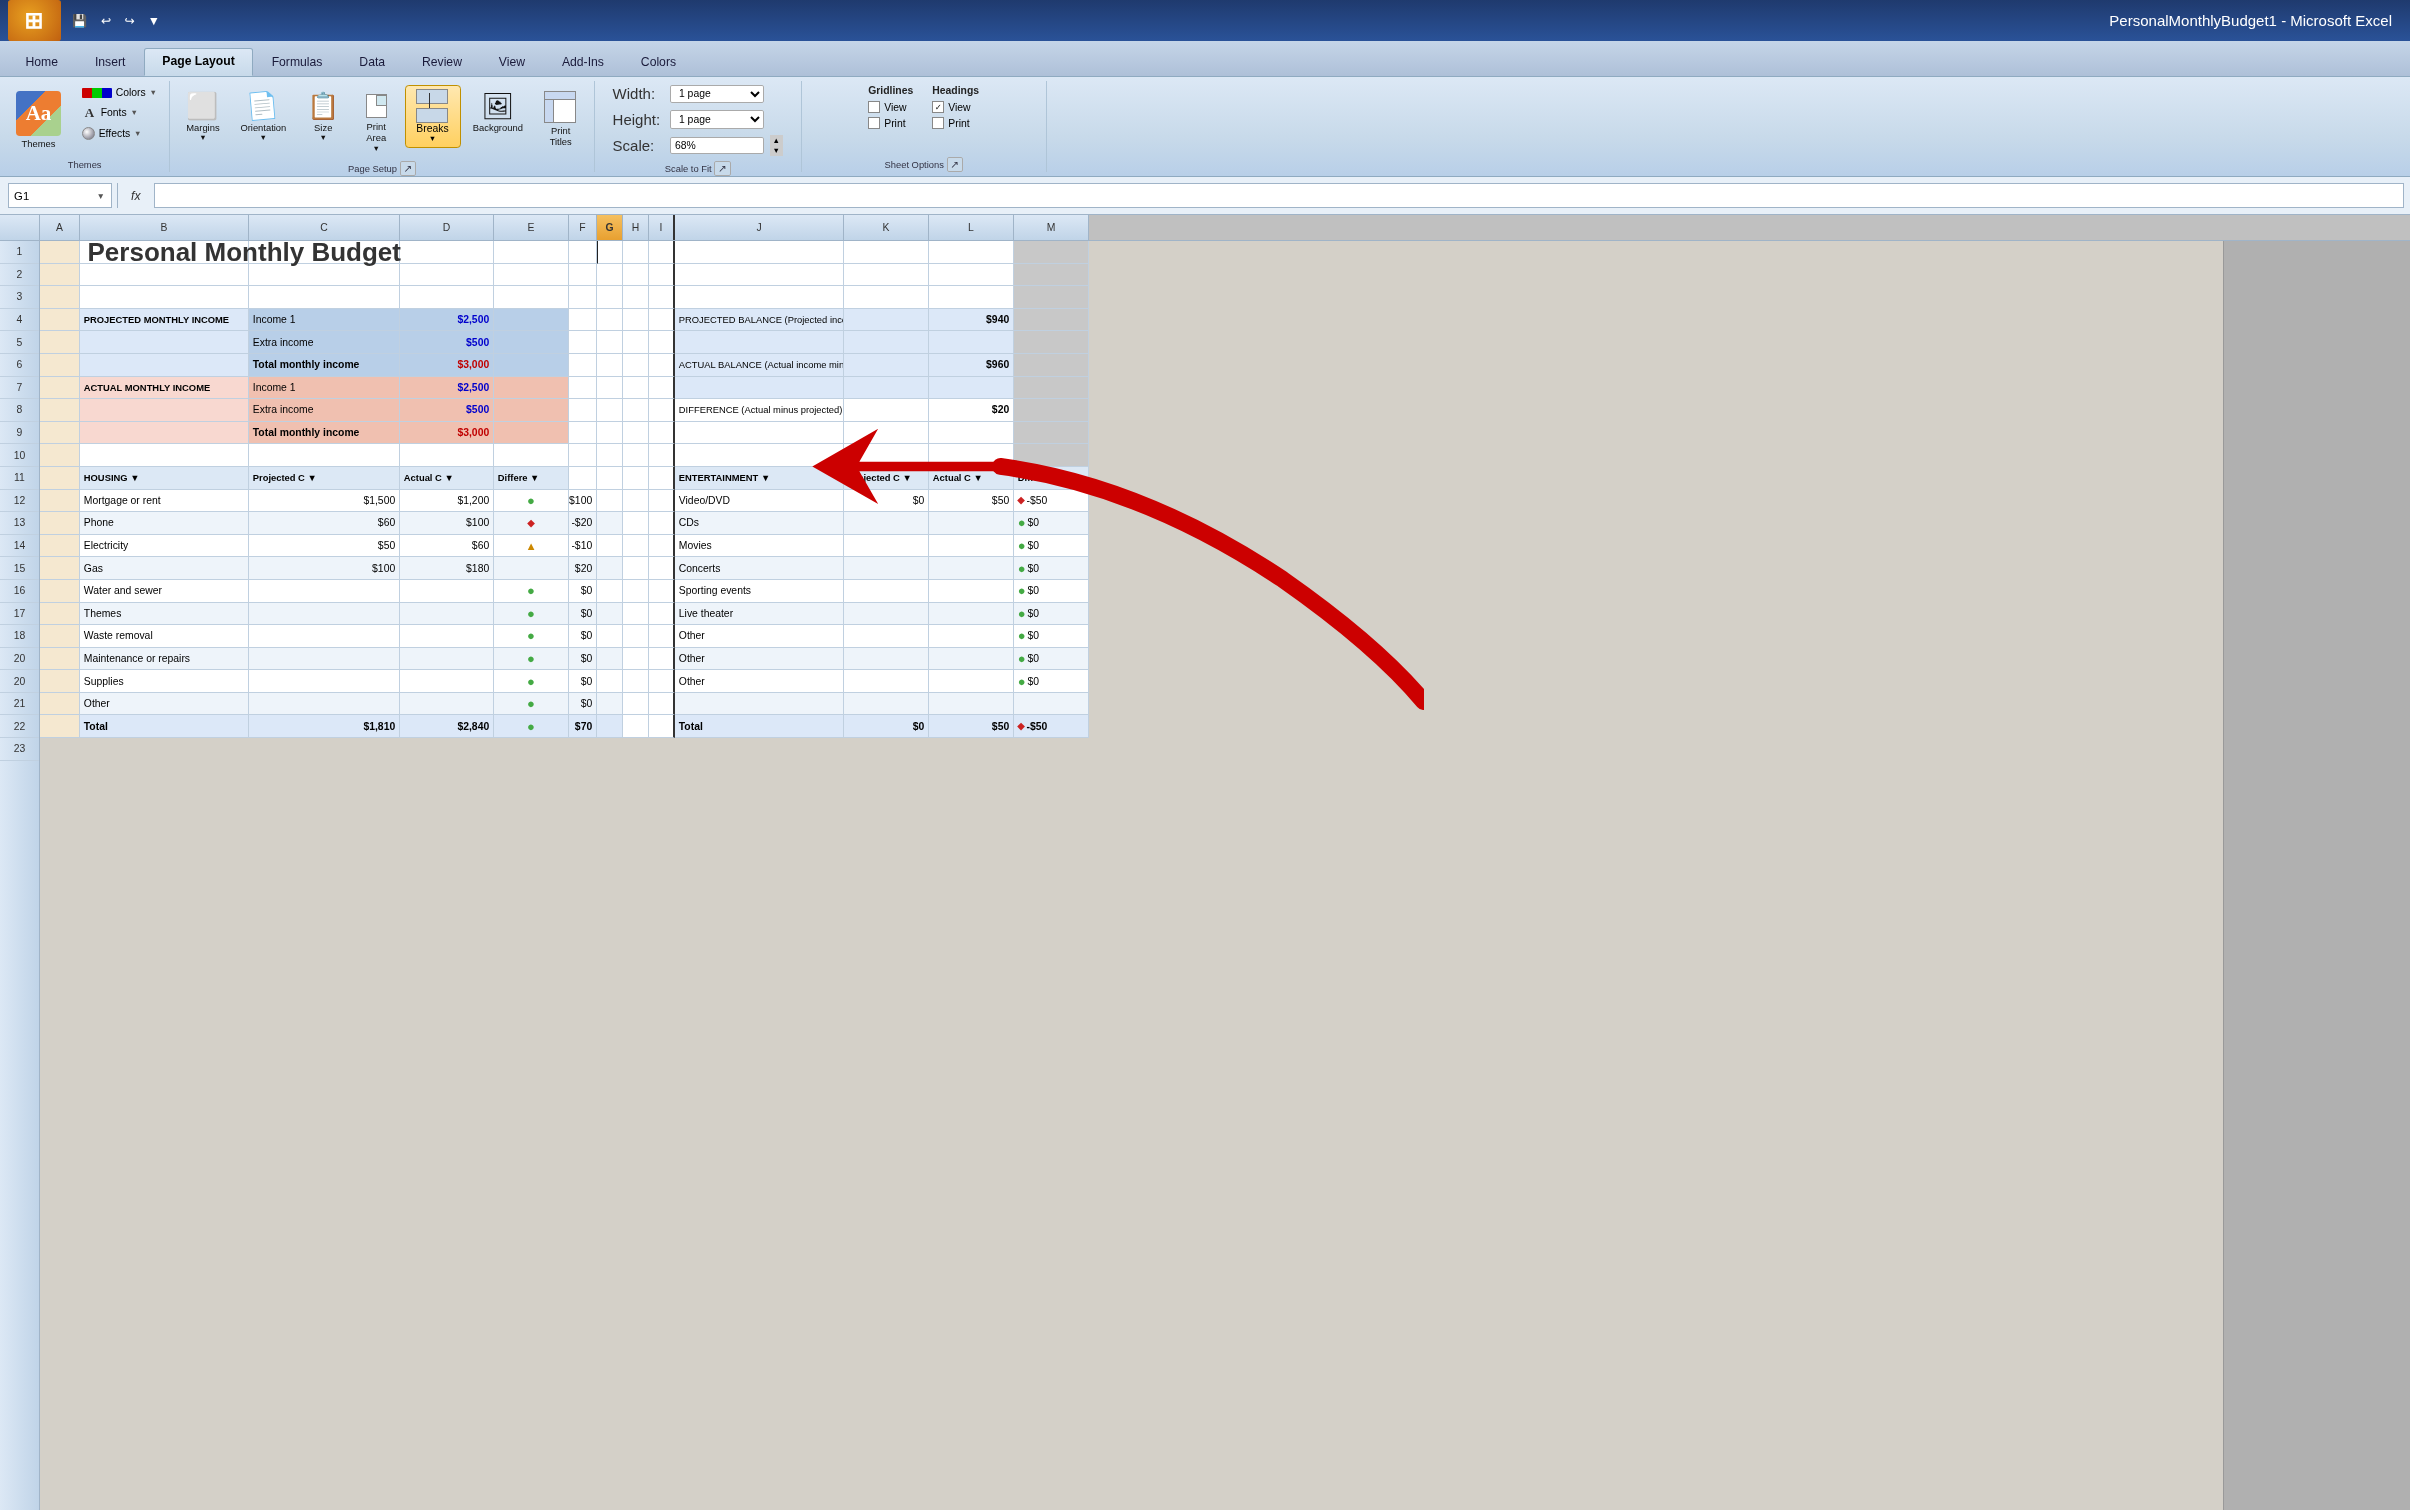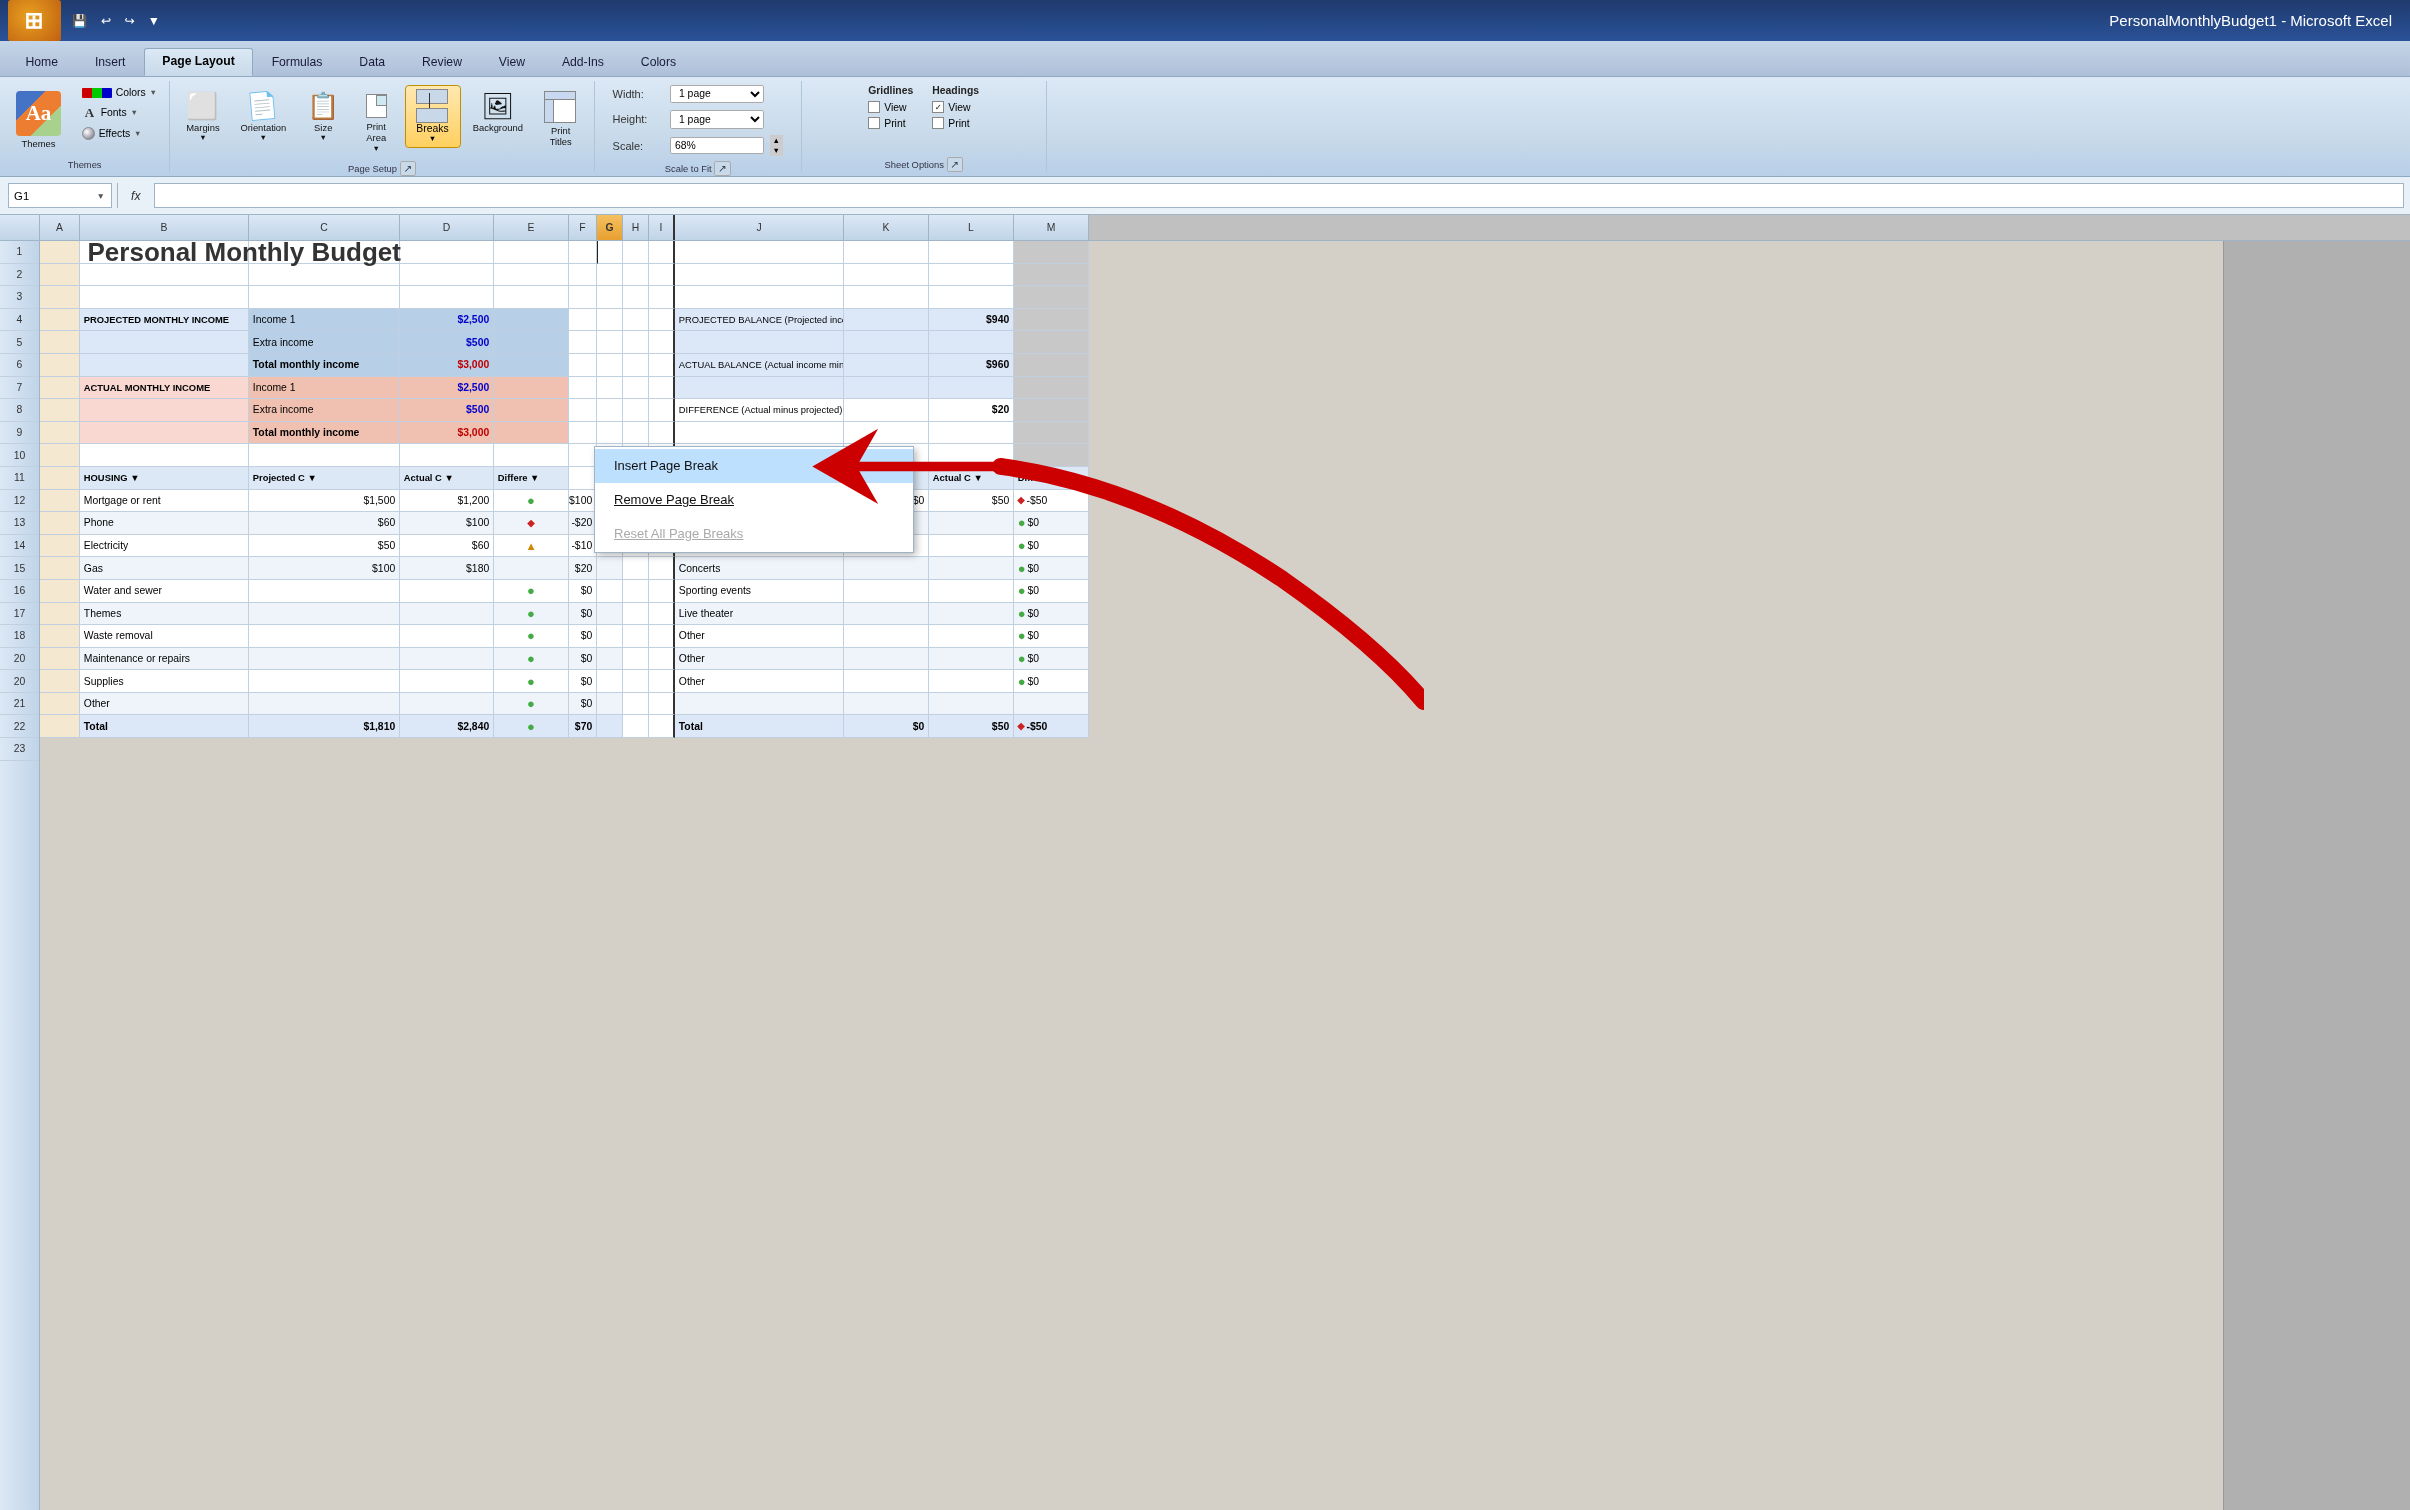--- a/index.html
+++ b/index.html
@@ -104,21 +104,21 @@
       cursor: pointer;
       border: 0.9px solid transparent;
       background: none;
       font-size: 9.4px;
       color: #111;
       min-width: 41px;
     }
     .rb-btn-large { min-width: 49px; padding: 5.6px 7.5px; }
     .sub-btn { display: flex; align-items: center; gap: 3.8px; cursor: pointer; padding: 1.9px 3.8px; border-radius: 1.9px; font-size: 10.4px; border: 0.9px solid transparent; }
     .scale-row { display: flex; align-items: center; gap: 5.6px; margin-bottom: 2.8px; }
-    .scale-label { font-size: 11px; color: #333; width: 52px; }
+    .scale-label { font-size: 15px; color: #333; width: 52px; }
     .scale-input { border: 0.9px solid #aaa; background: white; padding: 1.9px 3.8px; font-size: 10.4px; width: 94px; border-radius: 1.9px; }
     .scale-spin { display: flex; flex-direction: column; }
     .spin-btn { font-size: 7.5px; cursor: pointer; background: #ccc; border: none; width: 13px; height: 10.4px; display: flex; align-items: center; justify-content: center; }
     .so-col { display: flex; flex-direction: column; gap: 3.8px; }
     .so-header { font-size: 10.4px; font-weight: bold; color: #222; margin-bottom: 1.9px; text-align: center; }
     .so-row { display: flex; align-items: center; gap: 3.8px; font-size: 10.4px; }
     .cb { width: 12.2px; height: 12.2px; border: 0.9px solid #888; background: white; display: flex; align-items: center; justify-content: center; cursor: pointer; font-size: 9.4px; }
     .cb.checked::after { content: '✓'; color: #222; font-size: 8.5px; }
     .expand-btn { font-size: 10.4px; cursor: pointer; background: #c8daea; border: 0.9px solid #aaa; padding: 0.9px 2.8px; border-radius: 1.9px; }
 
@@ -874,25 +874,20 @@
       <div class="cell" style="width:26px;border-right:2.8px solid #333;"></div>
       <div class="cell bold" style="width:169px;background:#dce8f8;">Total</div>
       <div class="cell right bold" style="width:85px;background:#dce8f8;">$0</div>
       <div class="cell right bold" style="width:85px;background:#dce8f8;">$50</div>
       <div class="cell bold" style="width:75px;background:#dce8f8;display:flex;align-items:center;gap:1.9px;">
           <span style="color:#cc2222;font-size:11.3px;transform:rotate(45deg);display:inline-block;">■</span>
           <span>-$50</span>
         </div>
     </div>
 
-    <div class="dropdown-menu">
-      <div class="menu-item active">Insert Page Break</div>
-      <div class="menu-item underline">Remove Page Break</div>
-      <div class="menu-item disabled underline">Reset All Page Breaks</div>
-    </div>
 
     <svg class="red-arrow" viewBox="0 0 700 320" xmlns="http://www.w3.org/2000/svg">
 
       <g>
 
         <polygon points="50,60 120,20 100,55 250,55 250,65 100,65 120,100" fill="#cc0000"></polygon>
 
         <path d="M250,60 Q400,80 550,180 Q650,250 700,310" stroke="#cc0000" stroke-width="18" fill="none" stroke-linecap="round"></path>
       </g>
     </svg>

